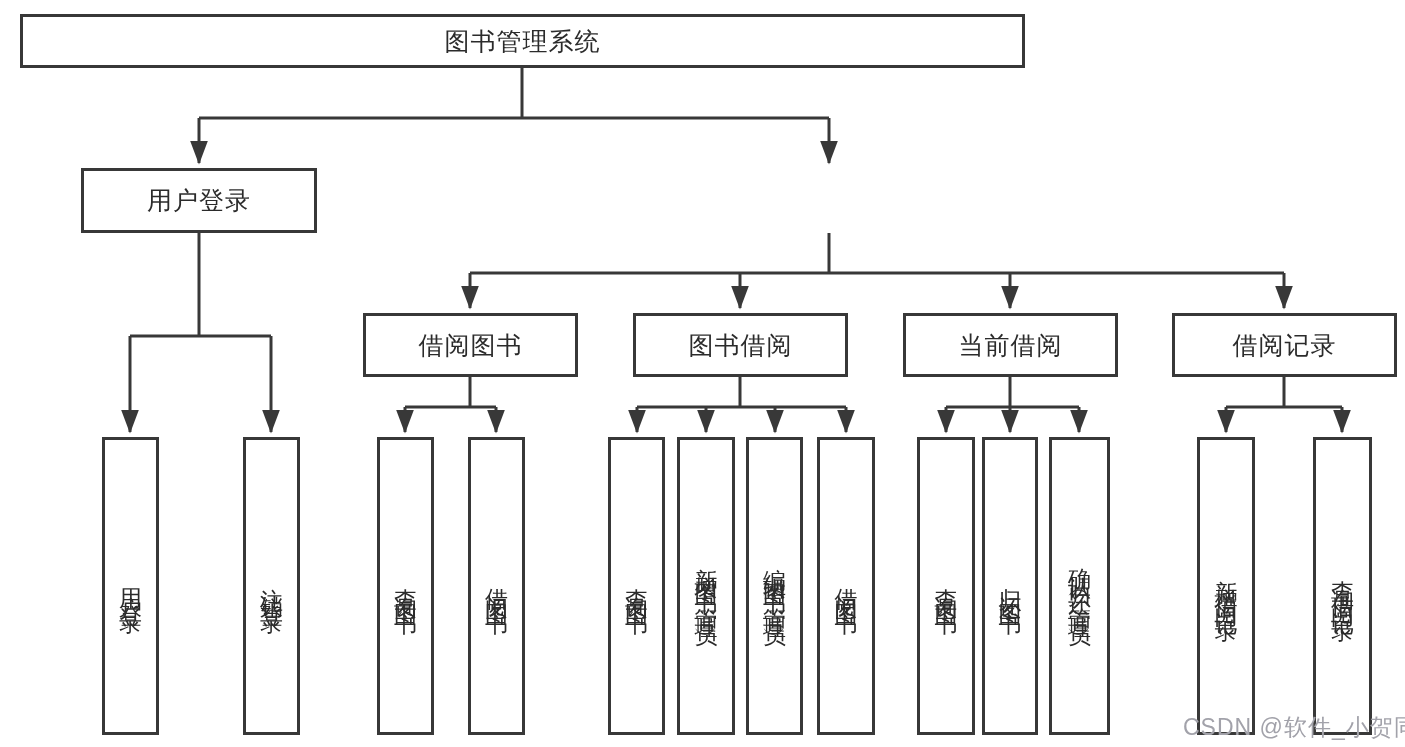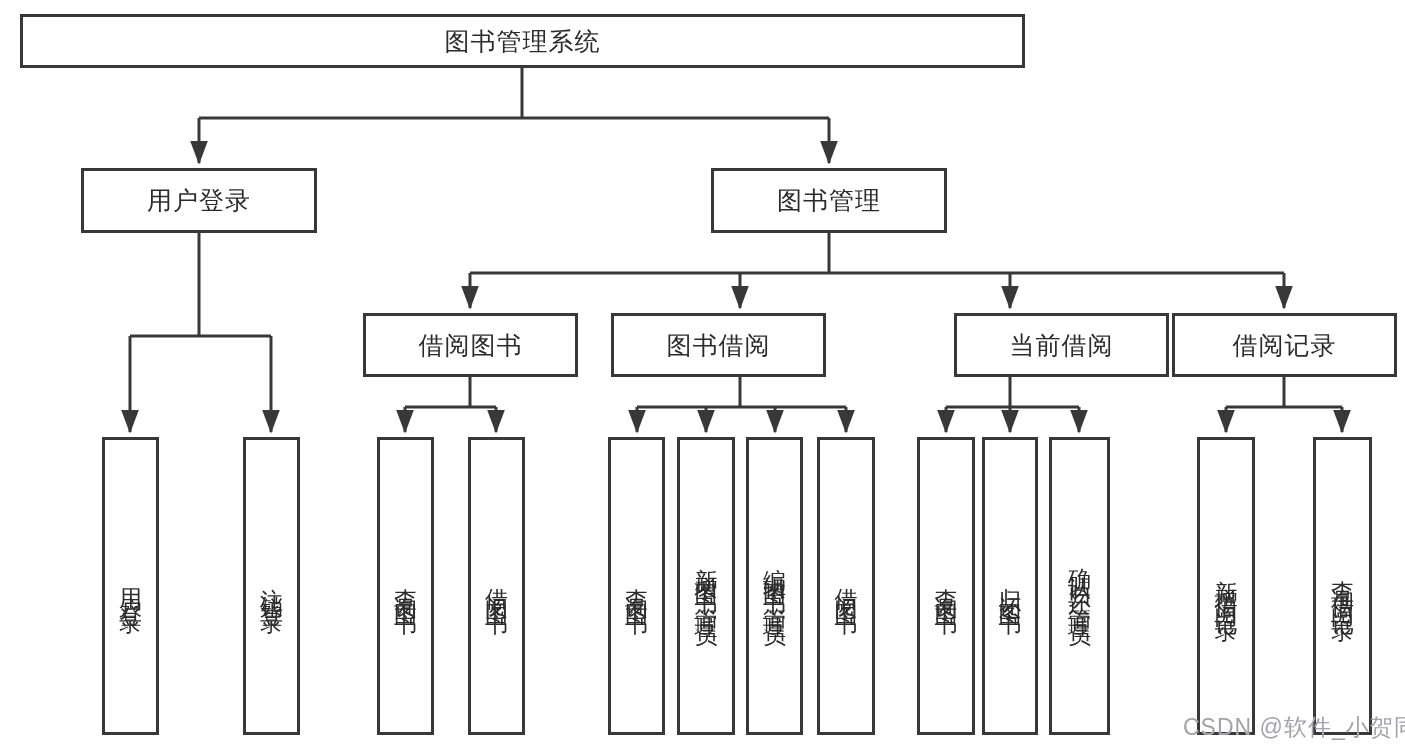--- a/index.html
+++ b/index.html
@@ -26,22 +26,22 @@
     display: flex;
     align-items: center;
     justify-content: center;
     color: #2b2b2b;
   }
   .h-label { font-size: 25px; letter-spacing: 1px; white-space: nowrap; }
   .root-box  { left: 20px;  top: 14px;  width: 1005px; height: 54px; }
   .l2-user   { left: 81px;  top: 168px; width: 236px;  height: 65px; }
   .l2-book   { left: 711px; top: 168px; width: 236px;  height: 65px; }
   .l3-newbook{ left: 363px; top: 313px; width: 215px;  height: 64px; }
-  .l3-borrow { left: 611px; top: 313px; width: 215px;  height: 64px; }
-  .l3-current{ left: 954px; top: 313px; width: 215px;  height: 64px; }
+  .l3-borrow { left: 633px; top: 313px; width: 215px;  height: 64px; }
+  .l3-current{ left: 903px; top: 313px; width: 215px;  height: 64px; }
   .l3-record { left: 1172px;top: 313px; width: 225px;  height: 64px; }
   .leaf {
     top: 437px;
     height: 298px;
   }
   .leaf .v-label {
     writing-mode: vertical-lr;
     font-size: 23px;
     letter-spacing: 8px;
     line-height: 1;
@@ -121,23 +121,20 @@
     </g>
   </svg>
 
   <div class="box root-box">
     <span class="h-label">图书管理系统</span>
   </div>
 
   <div class="box l2-user">
     <span class="h-label">用户登录</span>
   </div>
-  <div class="box l2-book">
-    <span class="h-label">图书管理</span>
-  </div>
 
   <div class="box l3-newbook">
     <span class="h-label">借阅图书</span>
   </div>
   <div class="box l3-borrow">
     <span class="h-label">图书借阅</span>
   </div>
   <div class="box l3-current">
     <span class="h-label">当前借阅</span>
   </div>

